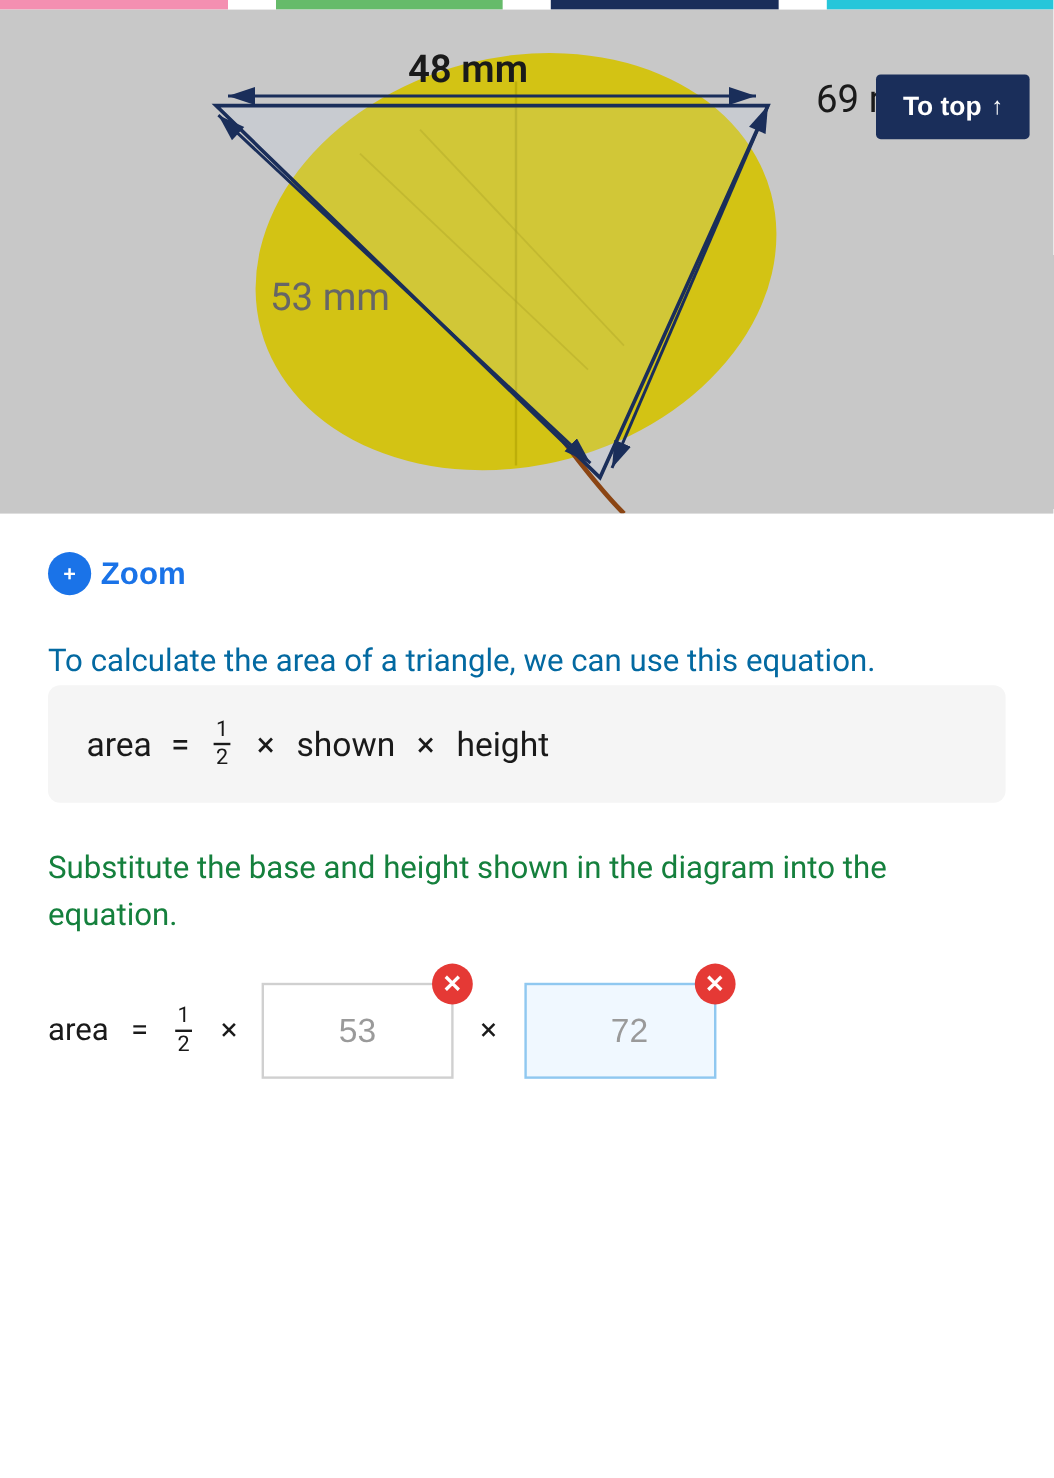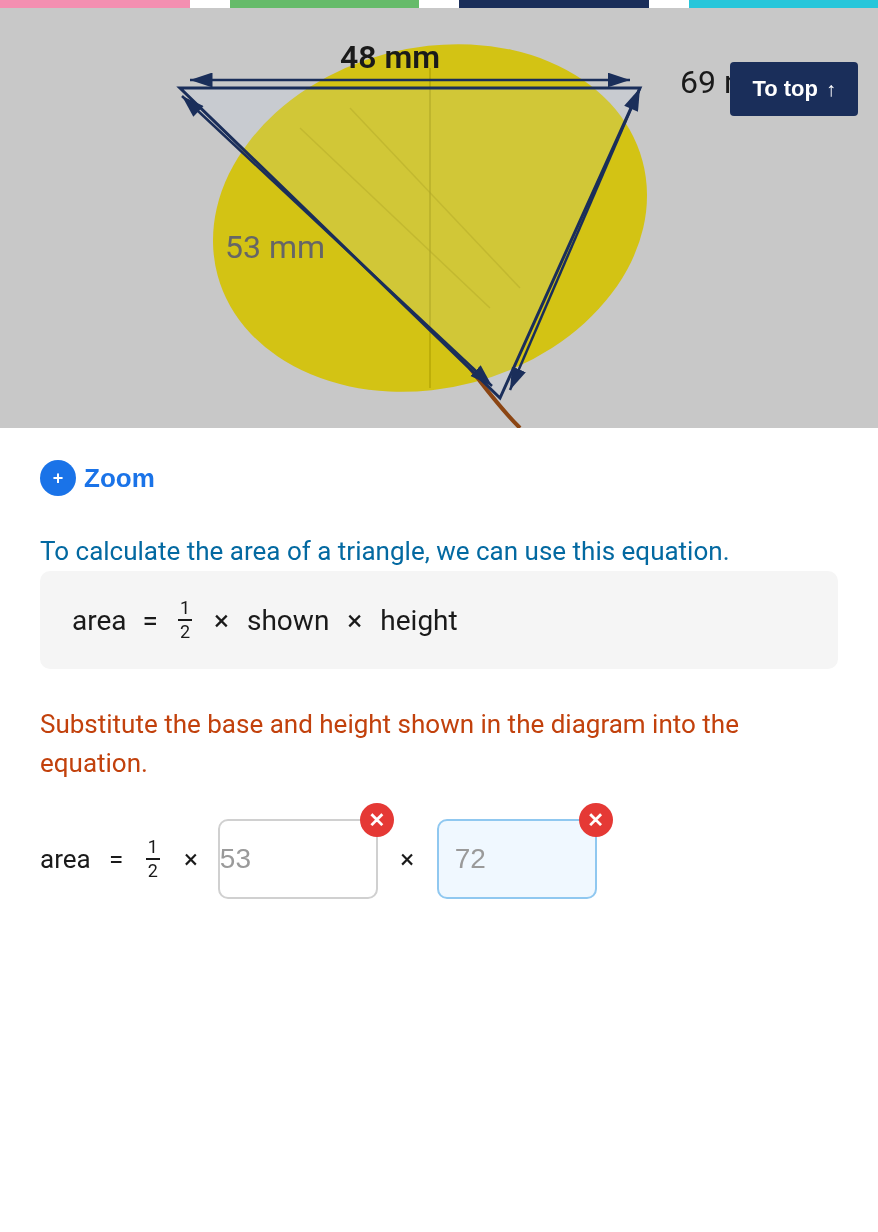--- a/index.html
+++ b/index.html
@@ -129,21 +129,21 @@
     .fraction .denominator {
       font-size: 18px;
       line-height: 1;
       padding: 2px 2px 0 2px;
     }
 
     
     .substitute-text {
       font-size: 26px;
       line-height: 1.5;
-      color: #c2410c;
+      color: #15803d;
       margin-bottom: 36px;
     }
 
     
     .equation-row {
       display: flex;
       align-items: center;
       gap: 12px;
       font-size: 26px;
       color: #1a1a1a;
@@ -158,22 +158,23 @@
     .input-container {
       position: relative;
       display: inline-flex;
       align-items: center;
     }
 
     .input-field {
       width: 160px;
       height: 80px;
       border: 2px solid #d0d0d0;
-      border-radius: 10px;
+      border-radius: 0;
       font-size: 28px;
+      text-align: center;
       color: #9a9a9a;
       background: #fff;
       outline: none;
     }
 
     .input-field.active {
       border: 2px solid #90c8f0;
       background: #f0f8ff;
       padding-left: 16px;
     }

